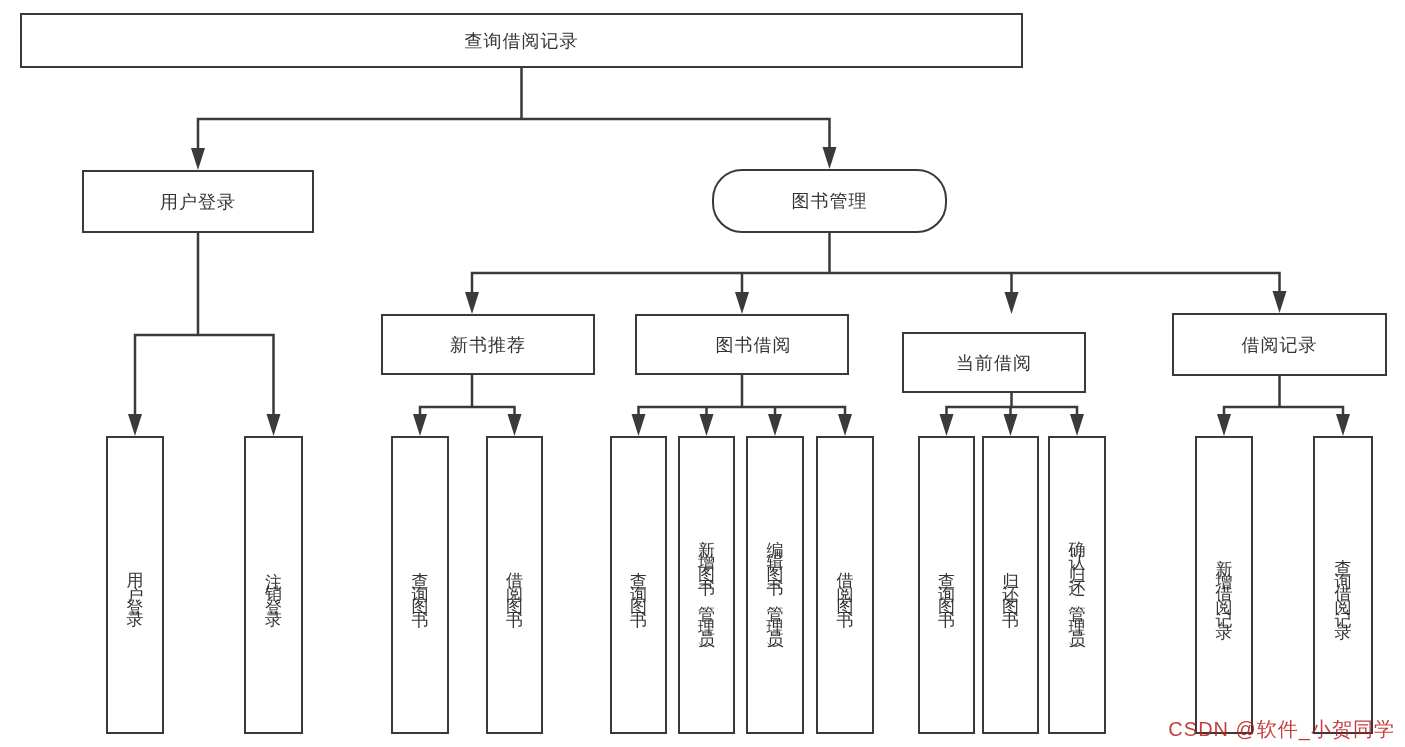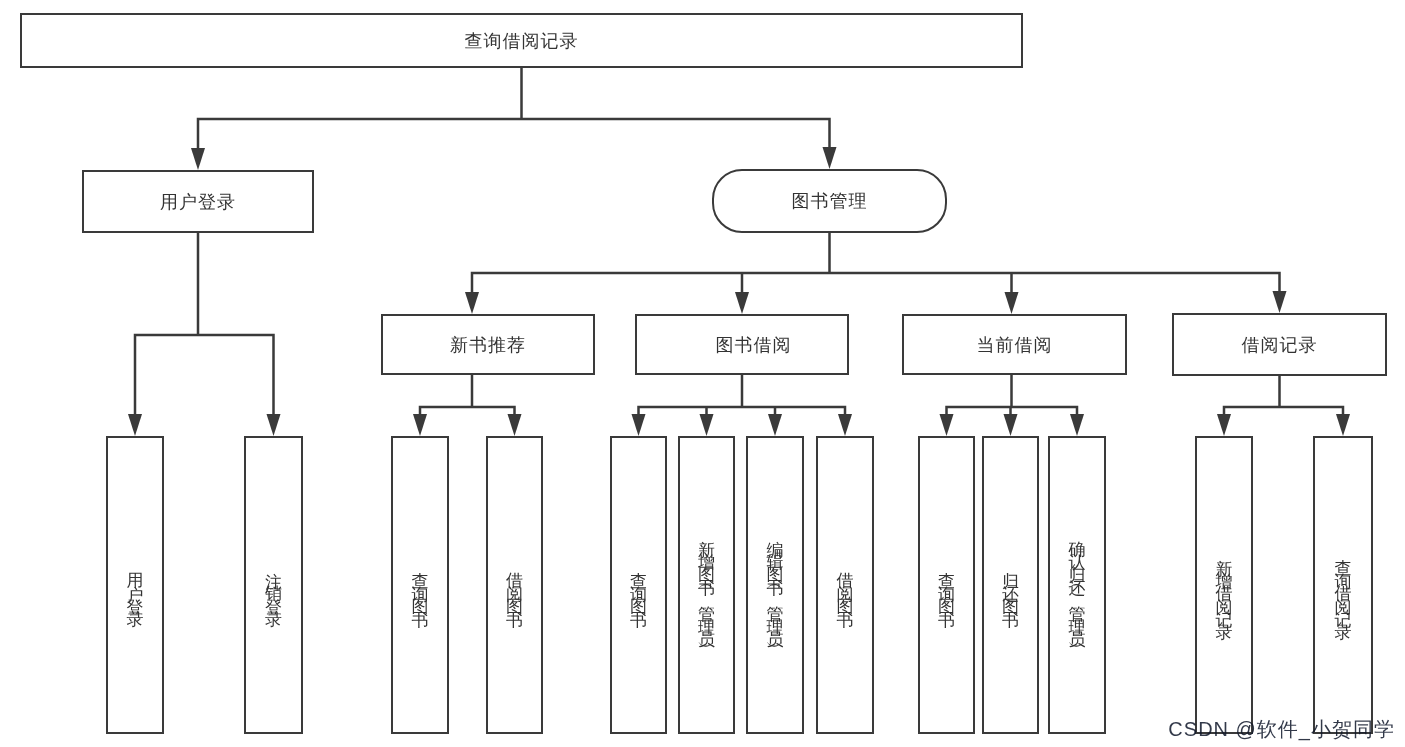--- a/index.html
+++ b/index.html
@@ -39,21 +39,21 @@
     writing-mode: vertical-rl;
     font-size: 17px;
     letter-spacing: 13px;
     white-space: normal;
   }
   .watermark {
     position: absolute;
     right: 10px;
     bottom: 4px;
     font-size: 20px;
-    color: #0f172a;
+    color: #b91c1c;
     opacity: 0.85;
     letter-spacing: 1px;
     z-index: 3;
   }
 </style>
 </head>
 <body>
 
 <div class="canvas">
   <svg id="wires" width="1405" height="747">
@@ -77,21 +77,21 @@
       <polygon points="1070,414 1084,414 1077,436" fill="#3a3a3a"></polygon>
       <polygon points="1217,414 1231,414 1224,436" fill="#3a3a3a"></polygon>
       <polygon points="1336,414 1350,414 1343,436" fill="#3a3a3a"></polygon>
     </svg>
   <div id="nodes">
       <div class="node" style="left: 20px; top: 13px; width: 1003px; height: 55px;">查询借阅记录</div>
       <div class="node" style="left: 82px; top: 170px; width: 232px; height: 63px;">用户登录</div>
       <div class="node" style="left: 712px; top: 169px; width: 235px; height: 64px; border-radius: 30px;">图书管理</div>
       <div class="node" style="left: 365px; top: 314px; width: 214px; height: 61px; margin-left: 16px;">新书推荐</div>
       <div class="node" style="left: 635px; top: 314px; width: 214px; height: 61px; padding-left: 23px;">图书借阅</div>
-      <div class="node" style="left: 902px; top: 314px; width: 225px; height: 61px;">当前借阅</div>
+      <div class="node" style="left: 902px; top: 332px; width: 184px; height: 61px;">当前借阅</div>
       <div class="node" style="left: 1172px; top: 313px; width: 215px; height: 63px;">借阅记录</div>
       <div class="node vertical" style="left: 106px; top: 436px; width: 58px; height: 298px;">用户登录</div>
       <div class="node vertical" style="left: 244px; top: 436px; width: 59px; height: 298px;">注销登录</div>
       <div class="node vertical" style="left: 391px; top: 436px; width: 58px; height: 298px;">查询图书</div>
       <div class="node vertical" style="left: 486px; top: 436px; width: 57px; height: 298px;">借阅图书</div>
       <div class="node vertical" style="left: 610px; top: 436px; width: 57px; height: 298px;">查询图书</div>
       <div class="node vertical" style="left: 678px; top: 436px; width: 57px; height: 298px;">新增图书（管理员）</div>
       <div class="node vertical" style="left: 746px; top: 436px; width: 58px; height: 298px;">编辑图书（管理员）</div>
       <div class="node vertical" style="left: 816px; top: 436px; width: 58px; height: 298px;">借阅图书</div>
       <div class="node vertical" style="left: 918px; top: 436px; width: 57px; height: 298px;">查询图书</div>

